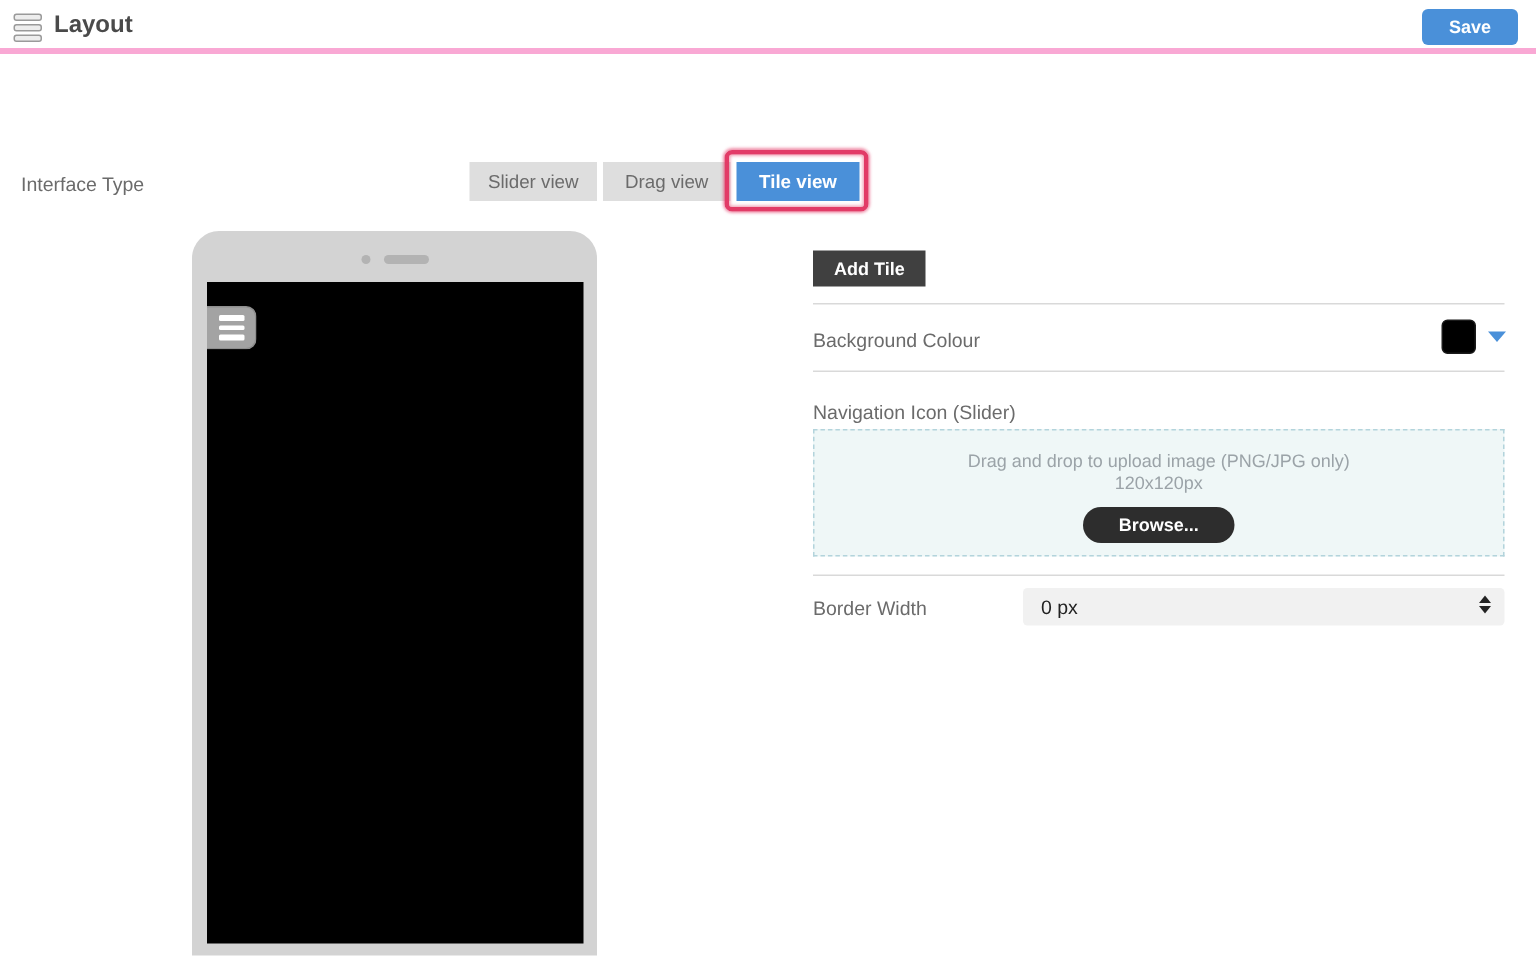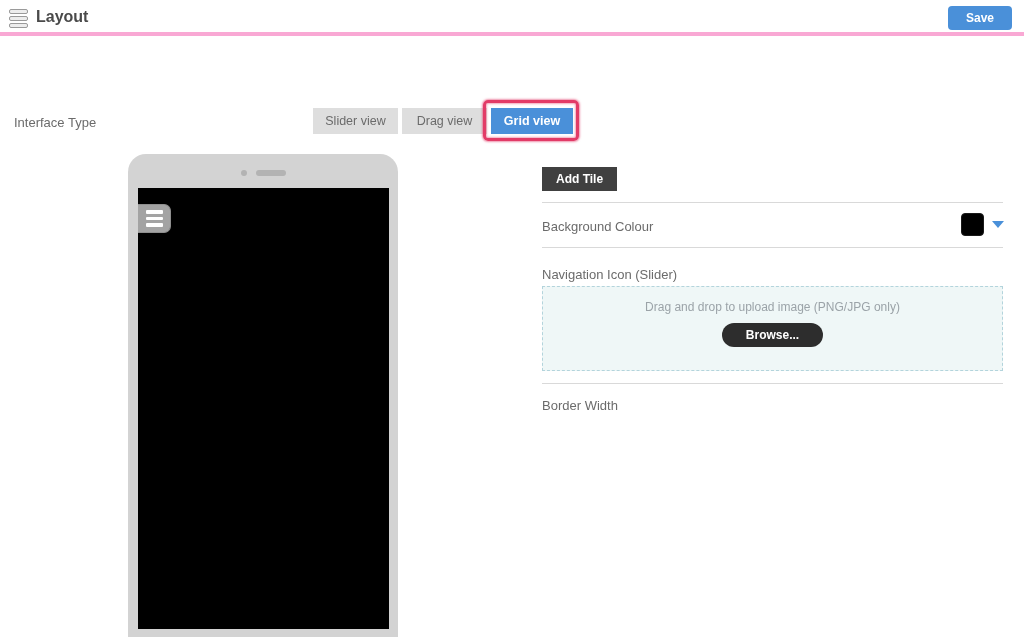--- a/index.html
+++ b/index.html
@@ -89,21 +89,21 @@
   <button class="save-btn">Save</button>
 </div>
 
 <div class="main">
 
   <div class="field-label interface-type-label">Interface Type</div>
 
   <div class="view-toggle">
     <button class="view-btn">Slider view</button>
     <button class="view-btn">Drag view</button>
-    <button class="view-btn active">Grid view</button>
+    <button class="view-btn active">Tile view</button>
   </div>
   <div class="annotation-box"></div>
 
   <div class="tablet">
     <div class="tablet-camera"></div>
     <div class="tablet-speaker"></div>
     <div class="tablet-screen">
       <div class="nav-tab">
         <span></span>
           <span></span>
@@ -120,20 +120,28 @@
   <div class="field-label bg-colour-label">Background Colour</div>
   <div class="colour-swatch" style="background: rgb(0, 0, 0);"></div>
   <div class="colour-caret"></div>
 
   <div class="divider divider-2"></div>
 
   <div class="field-label nav-icon-label">Navigation Icon (Slider)</div>
 
   <div class="dropzone">
     <div class="dropzone-text">Drag and drop to upload image (PNG/JPG only)</div>
+    <div class="dropzone-text">120x120px</div>
     <button class="browse-btn">Browse...</button>
   </div>
 
   <div class="divider divider-3"></div>
 
   <div class="field-label border-width-label">Border Width</div>
+  <div class="bw-select">
+    <span>0 px</span>
+    <span class="bw-spinner">
+      <span class="up"></span>
+        <span class="down"></span>
+    </span>
+  </div>
 
 </div>
 
 </body></html>

